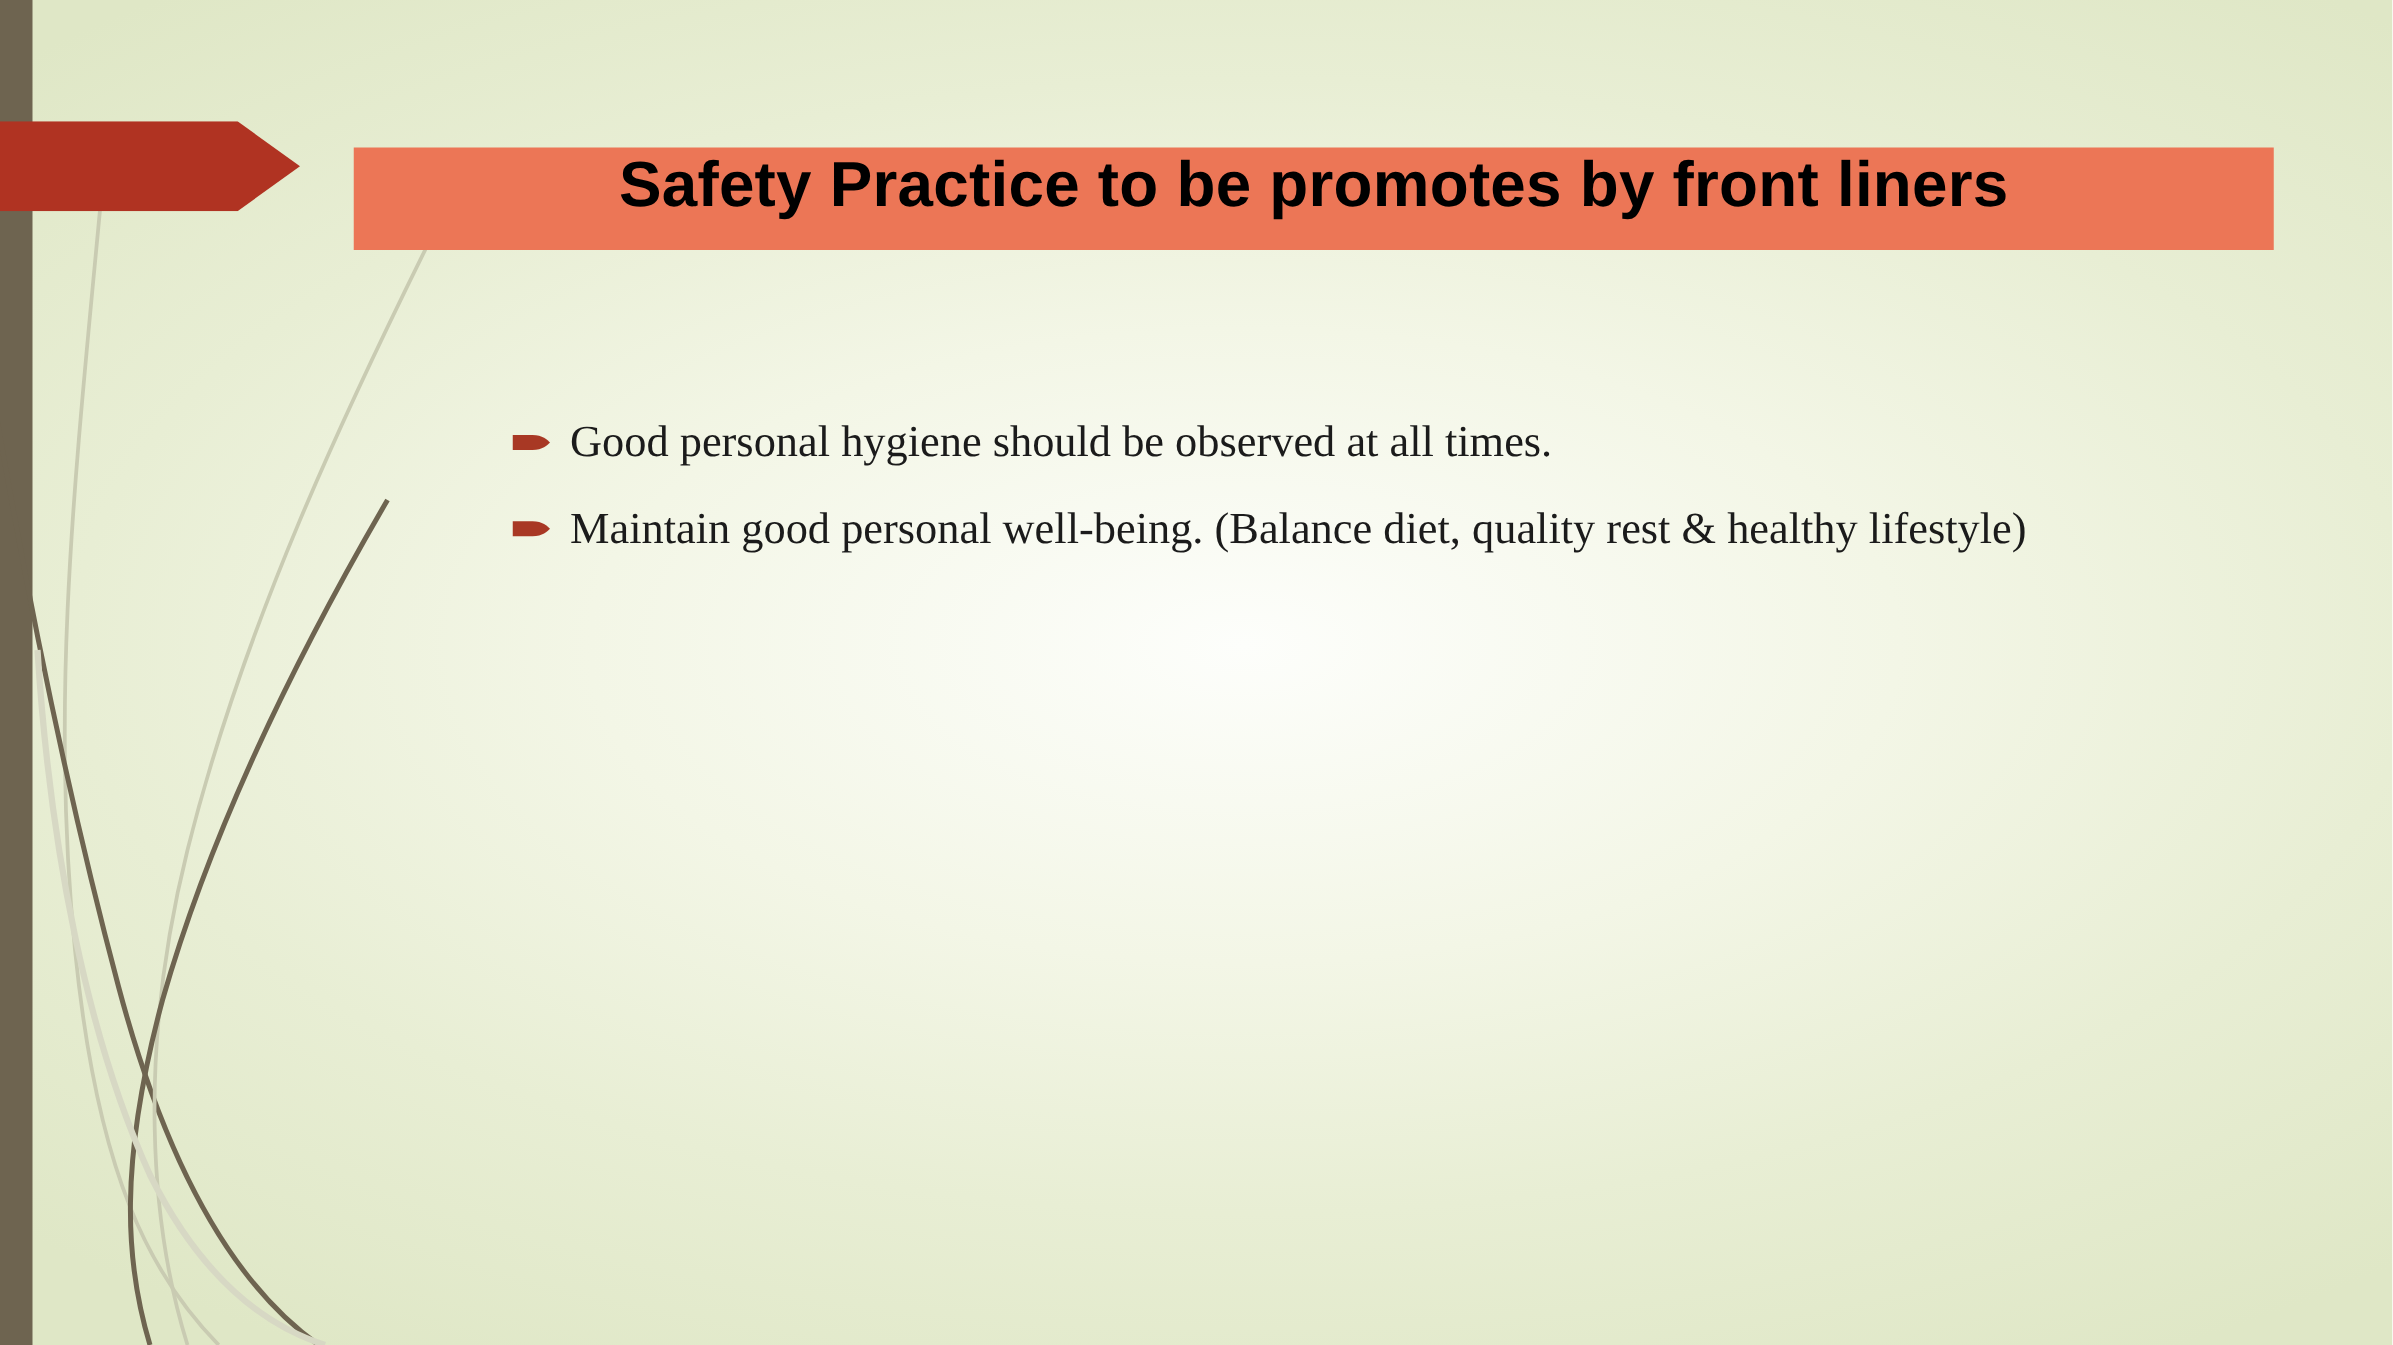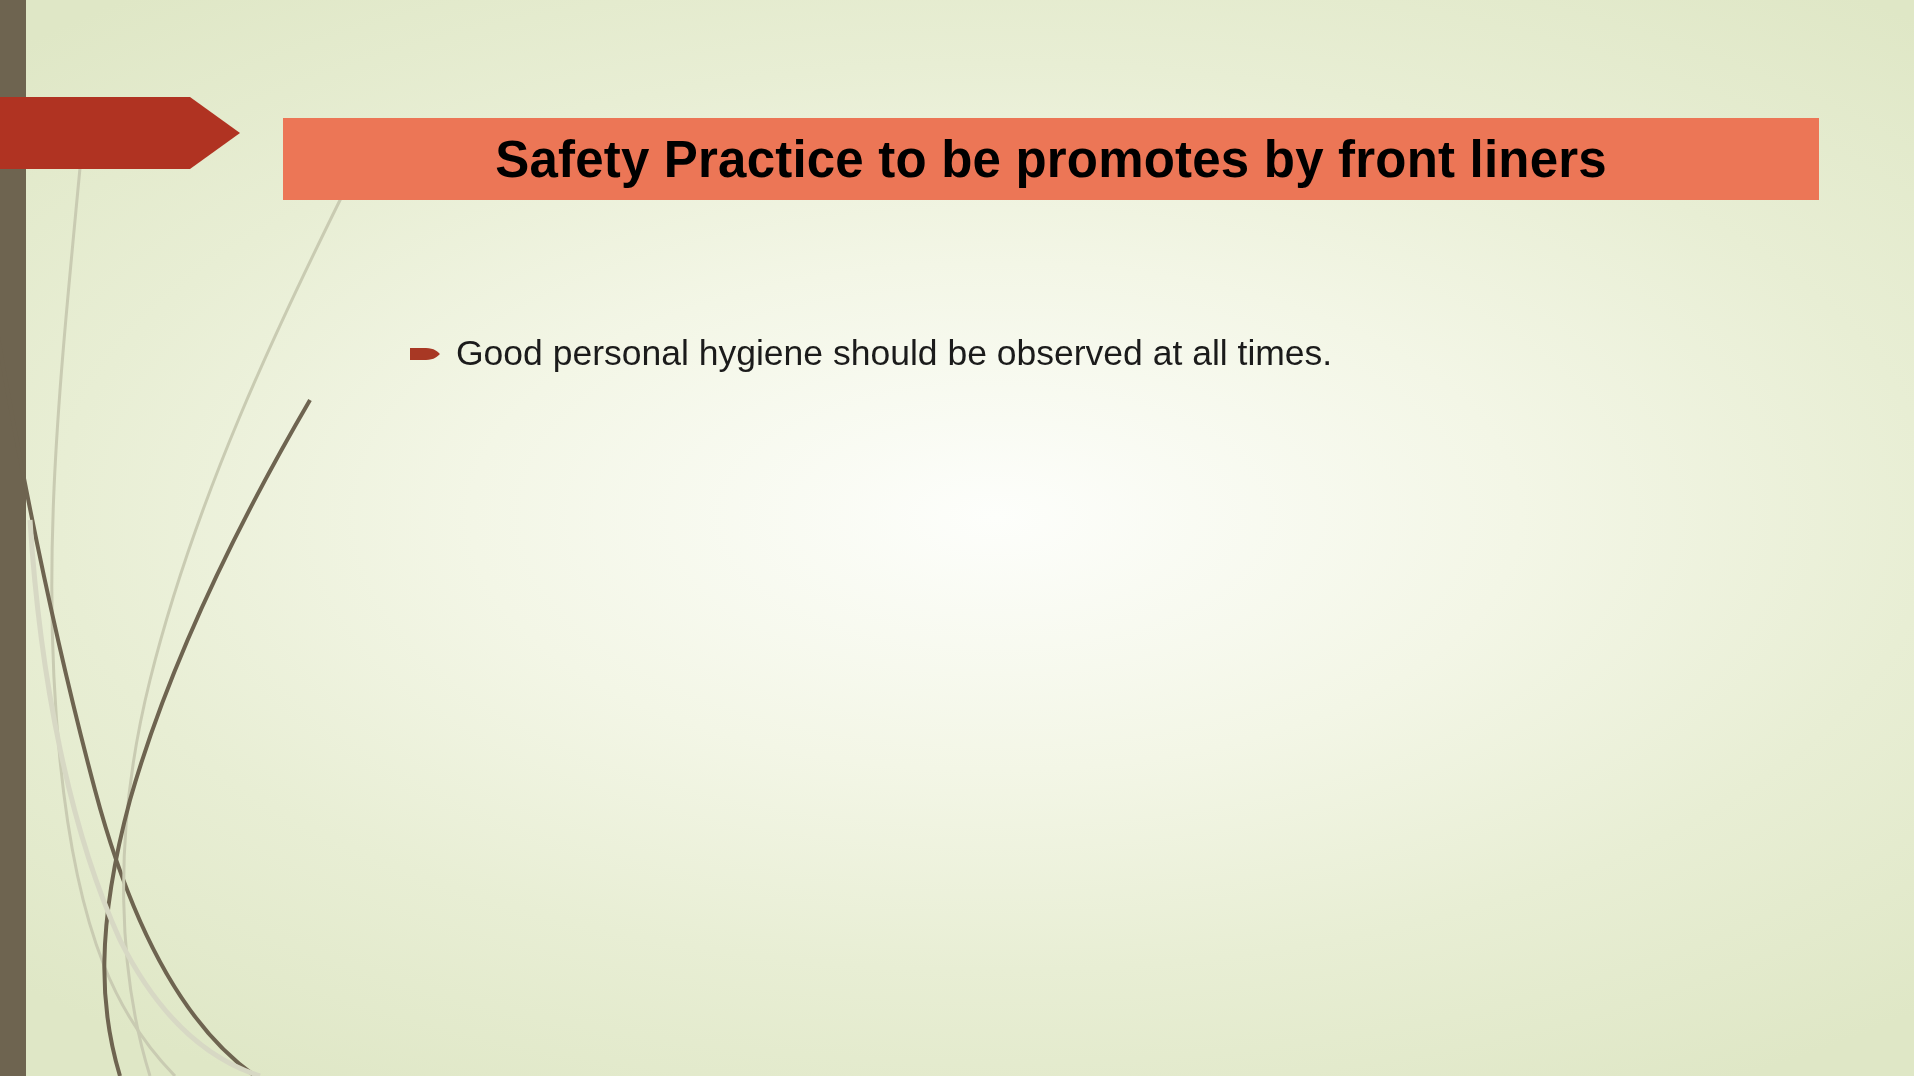--- a/index.html
+++ b/index.html
@@ -45,21 +45,21 @@
     height: 72px;
   }
   .title-bar {
     position: absolute;
     left: 283px;
     top: 118px;
     width: 1536px;
     height: 82px;
     background: #ec7656;
     display: flex;
-    align-items: center;
+    align-items: flex-start;
     justify-content: center;
   }
   .title-text {
     font-family: "Liberation Sans", sans-serif;
     font-weight: bold;
     font-size: 51px;
     color: #000000;
     letter-spacing: 0.2px;
     white-space: nowrap;
   }
@@ -76,21 +76,21 @@
   }
   .bullet-marker {
     flex: 0 0 auto;
     width: 46px;
     padding-top: 14px;
   }
   .bullet-marker svg {
     display: block;
   }
   .bullet-text {
-    font-family: Liberation Sans, sans-serif;
+    font-family: Liberation Serif, serif;
     font-size: 35.5px;
     line-height: 1.32;
     color: #1b1b1b;
   }
 </style>
 </head>
 <body>
 
 <div class="slide">
 
@@ -118,16 +118,24 @@
       <span class="bullet-marker">
         <svg width="30" height="20" viewBox="0 0 30 20">
           <path d="M0 4 L16 4 C 24 4, 28 8, 30 10 C 28 12, 24 16, 16 16 L0 16 Z" fill="#a83824"></path>
         </svg>
       </span>
       <span class="bullet-text">Good personal hygiene should be observed at all times.</span>
     </div>
 
 
 
+    <div class="bullet-row">
+      <span class="bullet-marker">
+        <svg width="30" height="20" viewBox="0 0 30 20">
+          <path d="M0 4 L16 4 C 24 4, 28 8, 30 10 C 28 12, 24 16, 16 16 L0 16 Z" fill="#a83824"></path>
+        </svg>
+      </span>
+      <span class="bullet-text">Maintain good personal well-being. (Balance diet, quality rest &amp; healthy lifestyle)</span>
+    </div>
 
 
   </div>
 </div>
 
 </body></html>

